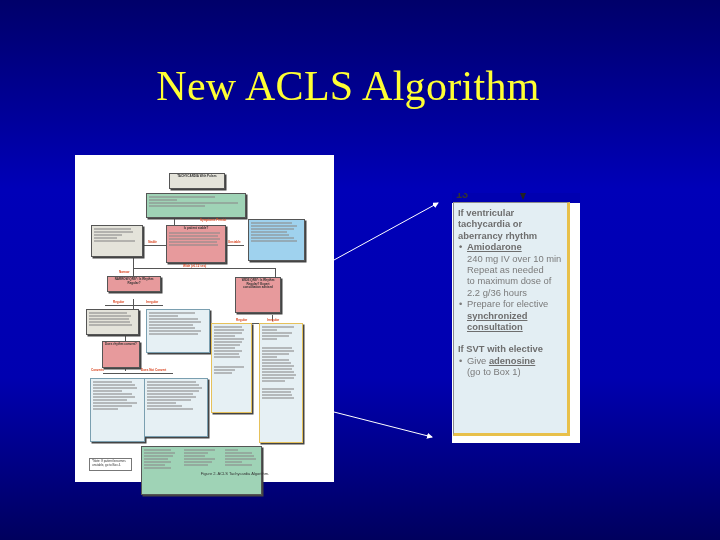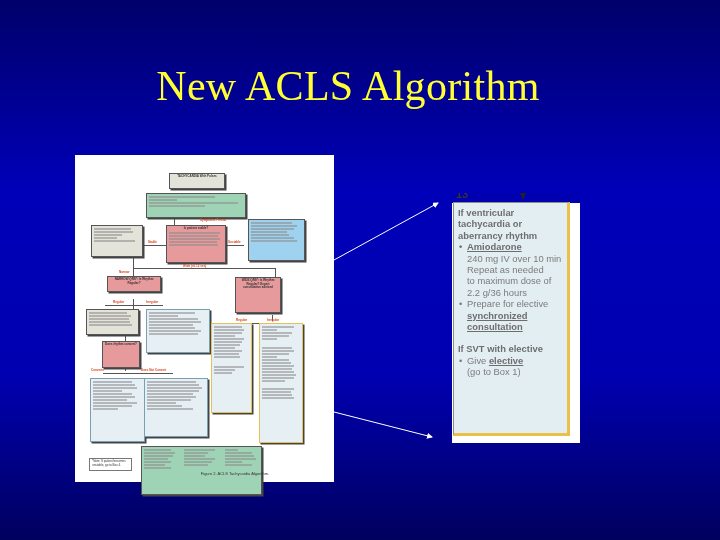--- a/index.html
+++ b/index.html
@@ -256,21 +256,21 @@
     <div class="bul b">Amiodarone</div>
     <div class="ind">240 mg IV over 10 min</div>
     <div class="ind">Repeat as needed</div>
     <div class="ind">to maximum dose of</div>
     <div class="ind">2.2 g/36 hours</div>
     <div class="bul">Prepare for elective</div>
     <div class="ind b">synchronized</div>
     <div class="ind b">consultation</div>
     <div class="gap"></div>
     <div class="h">If SVT with elective</div>
-    <div class="bul"><span>Give </span><span class="b">elective</span></div>
+    <div class="bul"><span>Give </span><span class="b">adenosine</span></div>
     <div class="ind">(go to Box 1)</div>
   </div>
   <div class="zp-num">13</div>
 </div>
 
 <svg class="arrows" width="720" height="540">
   <defs>
     <marker id="ah" markerWidth="6" markerHeight="6" refX="5" refY="3" orient="auto">
       <path d="M0,0 L6,3 L0,6 Z" fill="#ffffff"></path>
     </marker>

